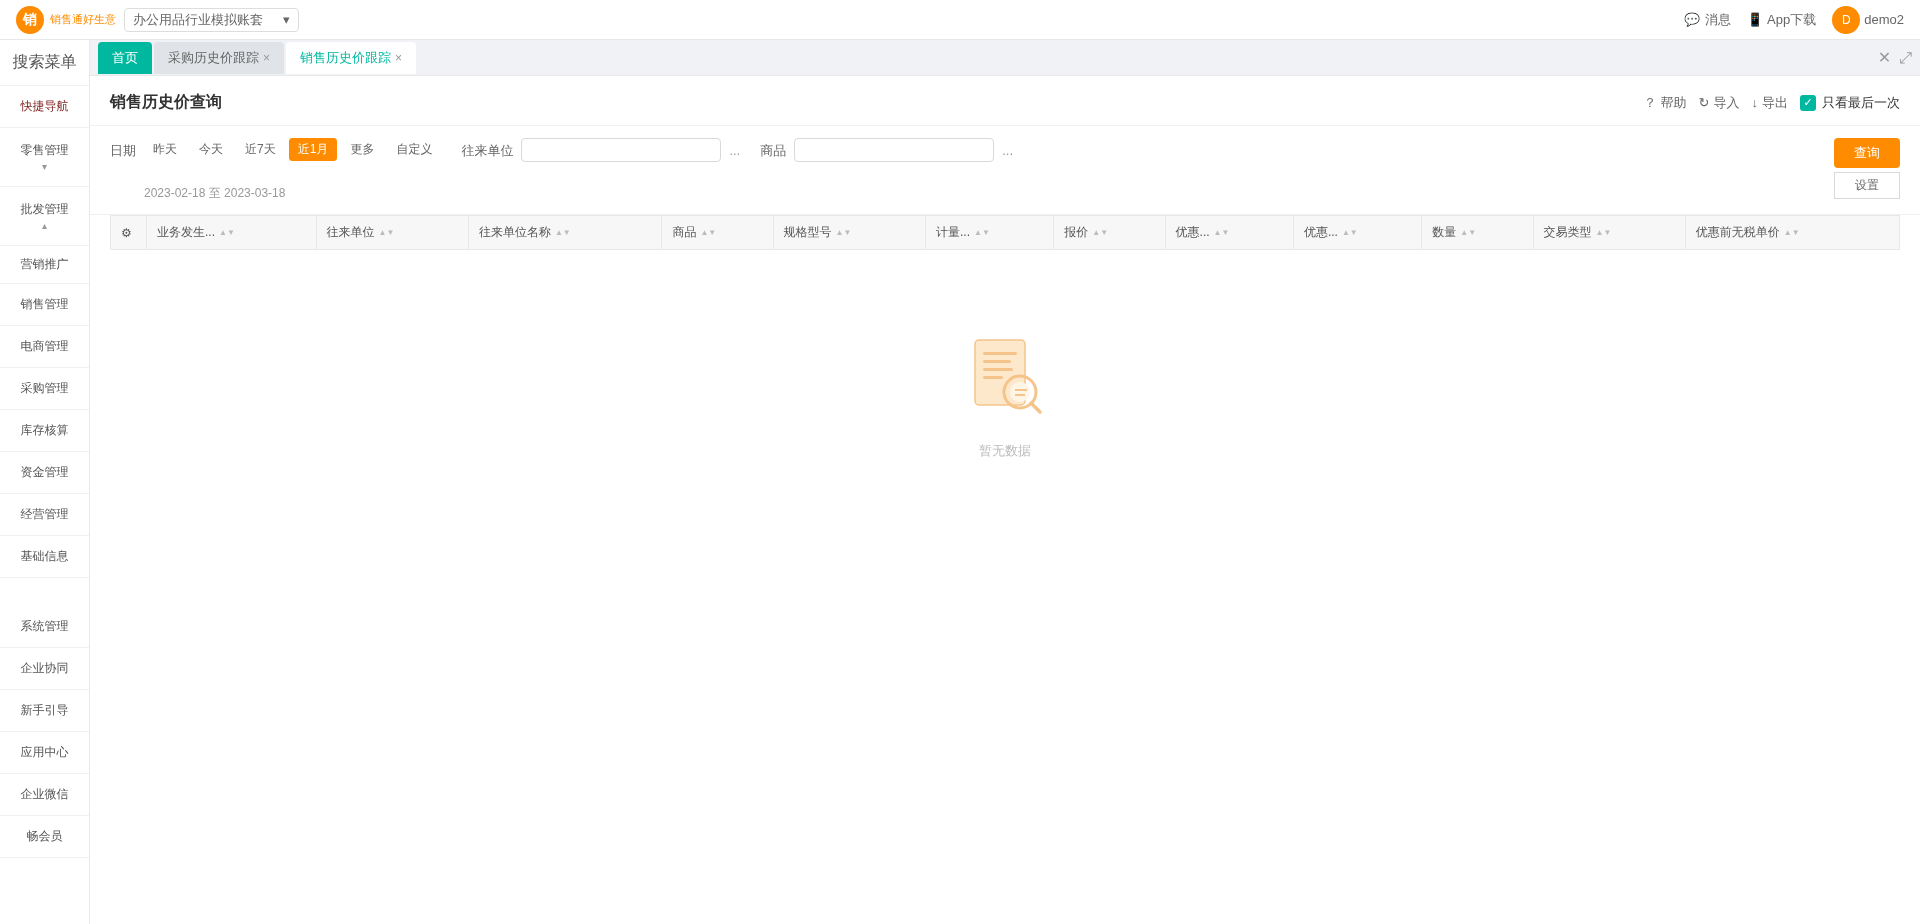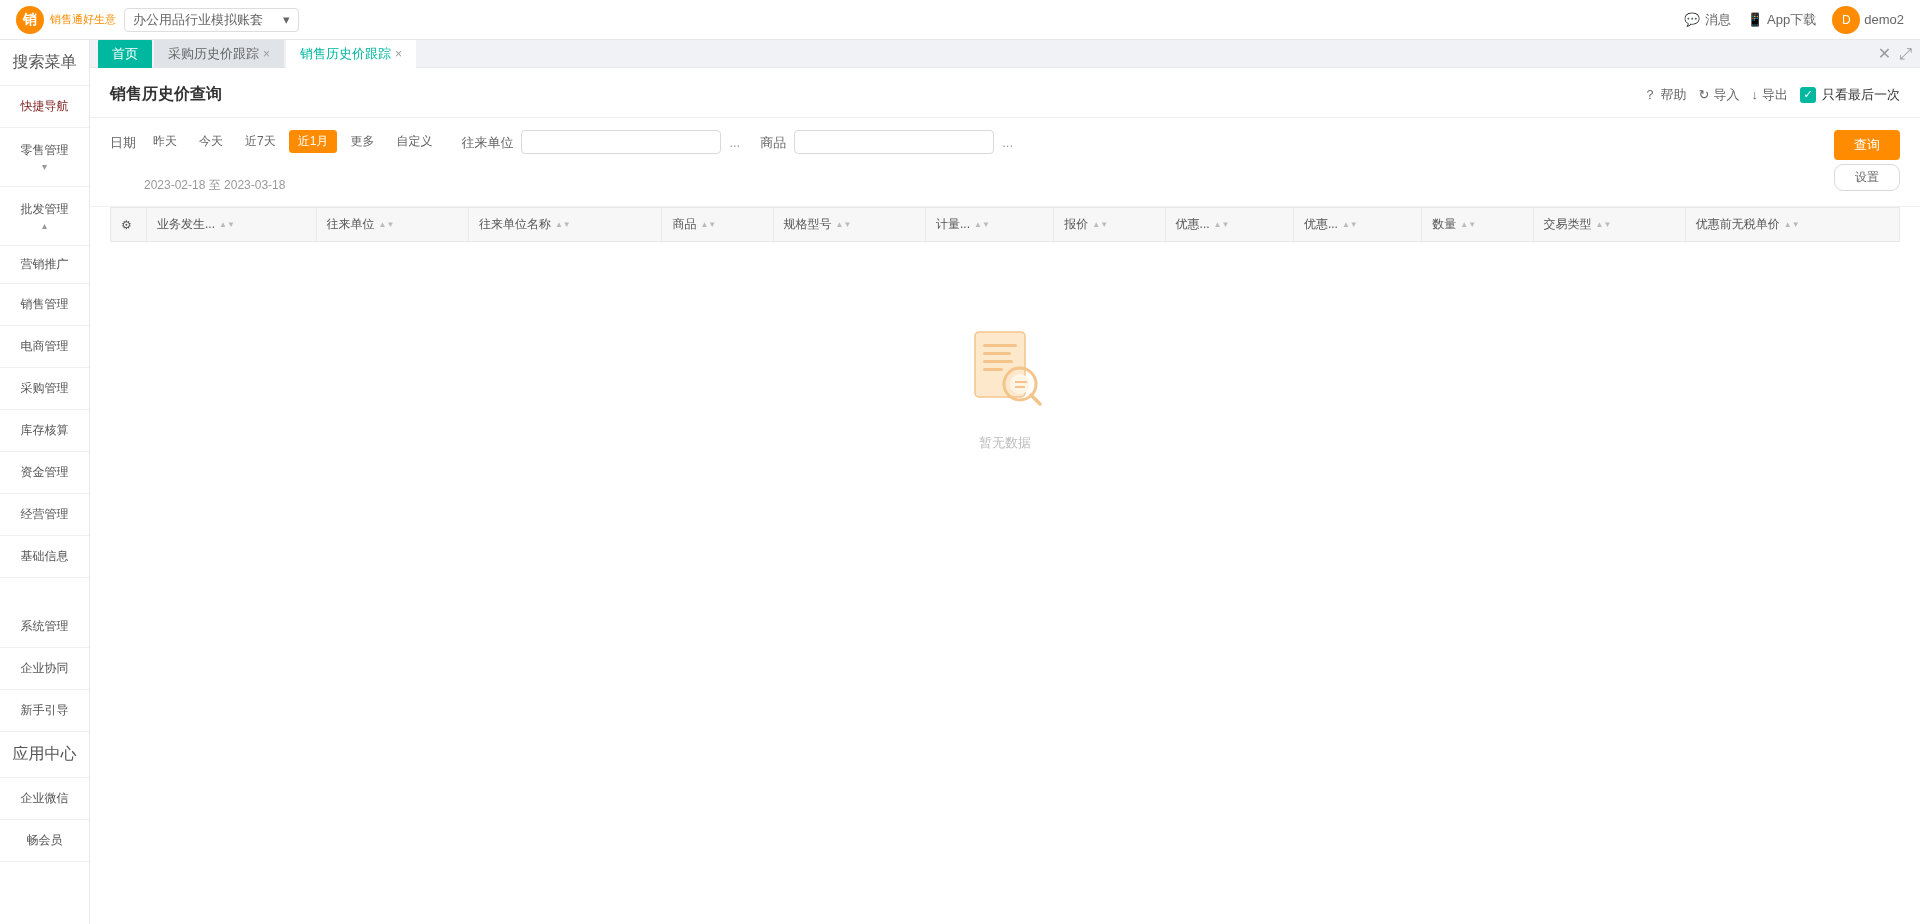--- a/index.html
+++ b/index.html
@@ -127,21 +127,21 @@
       display: flex;
       flex-direction: column;
       overflow: hidden;
     }
 
     
     .tabs-bar {
       background: #f0f2f5;
       display: flex;
       align-items: center;
-      height: 28px;
+      height: 36px;
       padding: 0 8px;
       gap: 2px;
       flex-shrink: 0;
       border-bottom: 1px solid #e8e8e8;
     }
     .tab-item {
       display: flex;
       align-items: center;
       gap: 4px;
       padding: 6px 14px;
@@ -298,21 +298,21 @@
       border: none;
       border-radius: 4px;
       padding: 6px 20px;
       font-size: 13px;
       cursor: pointer;
     }
     .settings-btn {
       background: #fff;
       color: #666;
       border: 1px solid #d9d9d9;
-      border-radius: 9px;
+      border-radius: 0;
       padding: 4px 12px;
       font-size: 12px;
       cursor: pointer;
     }
     .btn-group-right {
       display: flex;
       flex-direction: column;
       gap: 4px;
       margin-left: auto;
     }
@@ -446,21 +446,21 @@
     <div class="sidebar-item">
       <span style="font-size:12px;color:#555;margin-top:28px;">系统管理</span>
     </div>
     <div class="sidebar-item">
       <span style="font-size:12px;color:#555;">企业协同</span>
     </div>
     <div class="sidebar-item">
       <span style="font-size:12px;color:#555;">新手引导</span>
     </div>
     <div class="sidebar-item">
-      <span style="font-size:16px;color:#555;">应用中心</span>
+      <span style="font-size:12px;color:#555;">应用中心</span>
     </div>
     <div class="sidebar-item">
       <span style="font-size:12px;color:#555;">企业微信</span>
     </div>
     <div class="sidebar-item">
       <span style="font-size:12px;color:#555;">畅会员</span>
     </div>
   </div>
 
   <div class="content-area">

